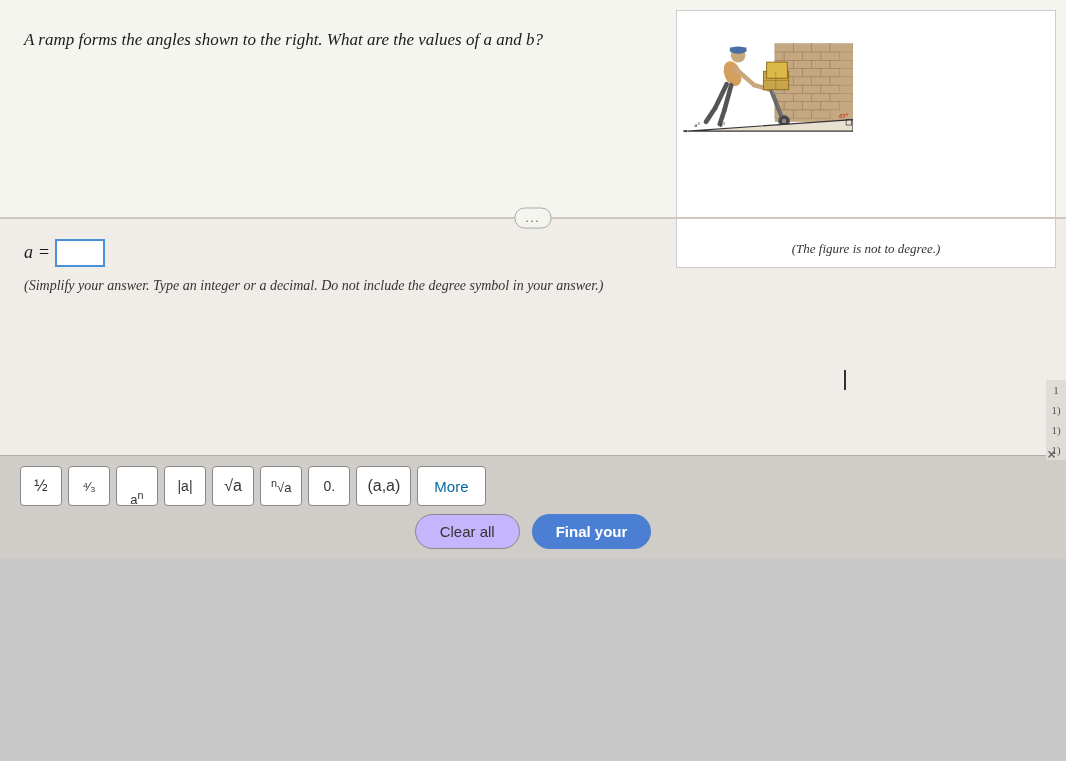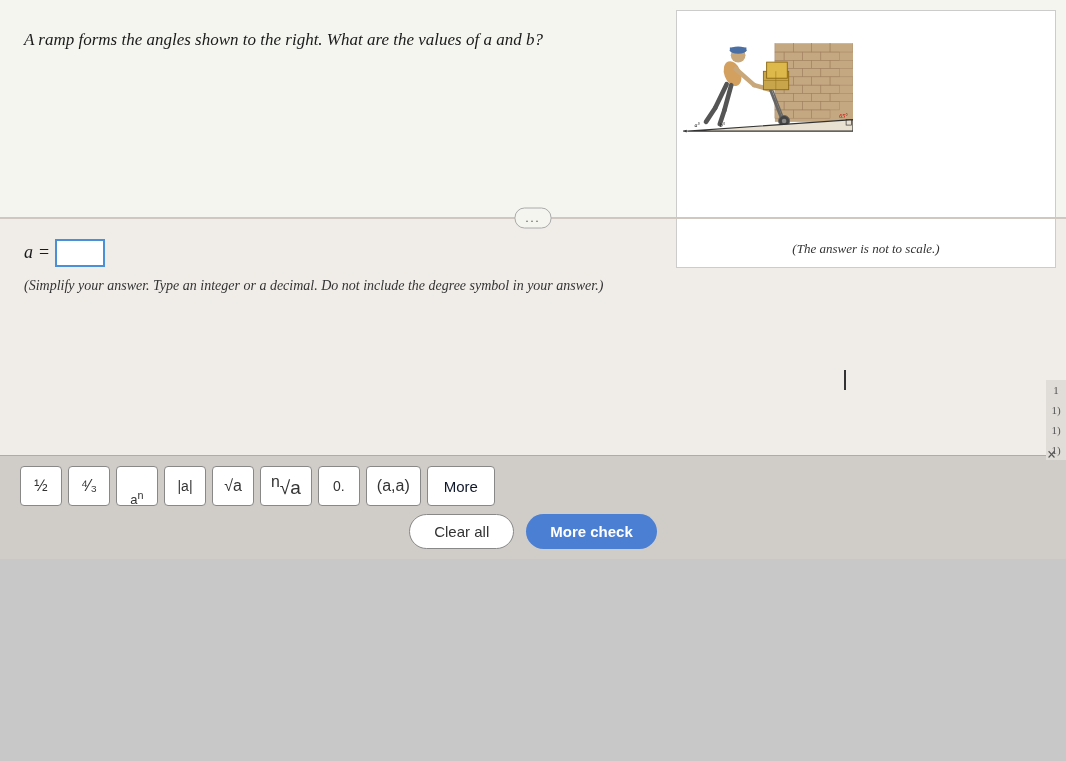--- a/index.html
+++ b/index.html
@@ -187,31 +187,31 @@
     }
 
     .tool-btn-more {
       background: white;
       border: 1px solid #888;
       border-radius: 4px;
       padding: 6px 16px;
       font-size: 15px;
       cursor: pointer;
       height: 40px;
-      color: #0f172a;
+      color: #0369a1;
     }
 
     .toolbar-actions {
       display: flex;
       justify-content: center;
       gap: 12px;
     }
 
     .btn-clear {
-      background: #ffffff;
+      background: #c4b5fd;
       border: 1px solid #888;
       border-radius: 20px;
       padding: 8px 24px;
       font-size: 15px;
       cursor: pointer;
       color: #333;
     }
 
     .btn-final {
       background: #4a7fd4;
@@ -335,21 +335,21 @@
           <rect x="355" y="165" width="12" height="12" fill="none" stroke="#333" stroke-width="1.5"></rect>
 
           <text x="25" y="182" class="angle-a" font-size="13" font-style="italic" fill="#222">a°</text>
           <text x="80" y="182" class="angle-b" font-size="13" font-style="italic" fill="#222">b°</text>
           <text x="340" y="162" class="angle-65" font-size="14" font-style="italic" fill="#cc0000">65°</text>
 
           <line x1="10" y1="190" x2="0" y2="190" stroke="#333" stroke-width="2"></line>
           <polygon points="0,190 8,187 8,193" fill="#333"></polygon>
         </svg>
       </div>
-      <div class="figure-caption">(The answer is not to scale.)</div>
+      <div class="figure-caption">(The figure is not to degree.)</div>
     </div>
 
   </div>
 
   <div class="divider">
     <div class="divider-ellipsis">...</div>
   </div>
 
   <div class="cursor-line"></div>
 
@@ -370,42 +370,42 @@
   </div>
 
   <div class="close-x">×</div>
 
   <div class="toolbar">
     <div class="toolbar-buttons">
       <button class="tool-btn" title="Fraction">
         <span>½</span>
       </button>
       <button class="tool-btn" title="Mixed number">
-        <span style="font-size:16px;">⁴⁄₃</span>
+        <span style="font-size:13px;">⁴⁄₃</span>
       </button>
       <button class="tool-btn" title="Superscript">
         <span style="font-size:13px;margin-top:24px;">a<sup>n</sup></span>
       </button>
       <button class="tool-btn" title="Absolute value">
         <span style="font-size:14px;">|a|</span>
       </button>
       <button class="tool-btn" title="Square root">
         <span style="font-size:16px;">√a</span>
       </button>
       <button class="tool-btn" title="Nth root">
-        <span style="font-size:19px;"><sup>n</sup>√a</span>
+        <span style="font-size:13px;"><sup>n</sup>√a</span>
       </button>
       <button class="tool-btn" title="Decimal">
         <span style="font-size:14px;">0.</span>
       </button>
       <button class="tool-btn" title="Ordered pair">
         <span style="font-size:16px;">(a,a)</span>
       </button>
       <button class="tool-btn-more">More</button>
     </div>
 
     <div class="toolbar-actions">
       <button class="btn-clear">Clear all</button>
-      <button class="btn-final">More check</button>
+      <button class="btn-final">Final your</button>
     </div>
   </div>
 
 </div>
 
 </body></html>

